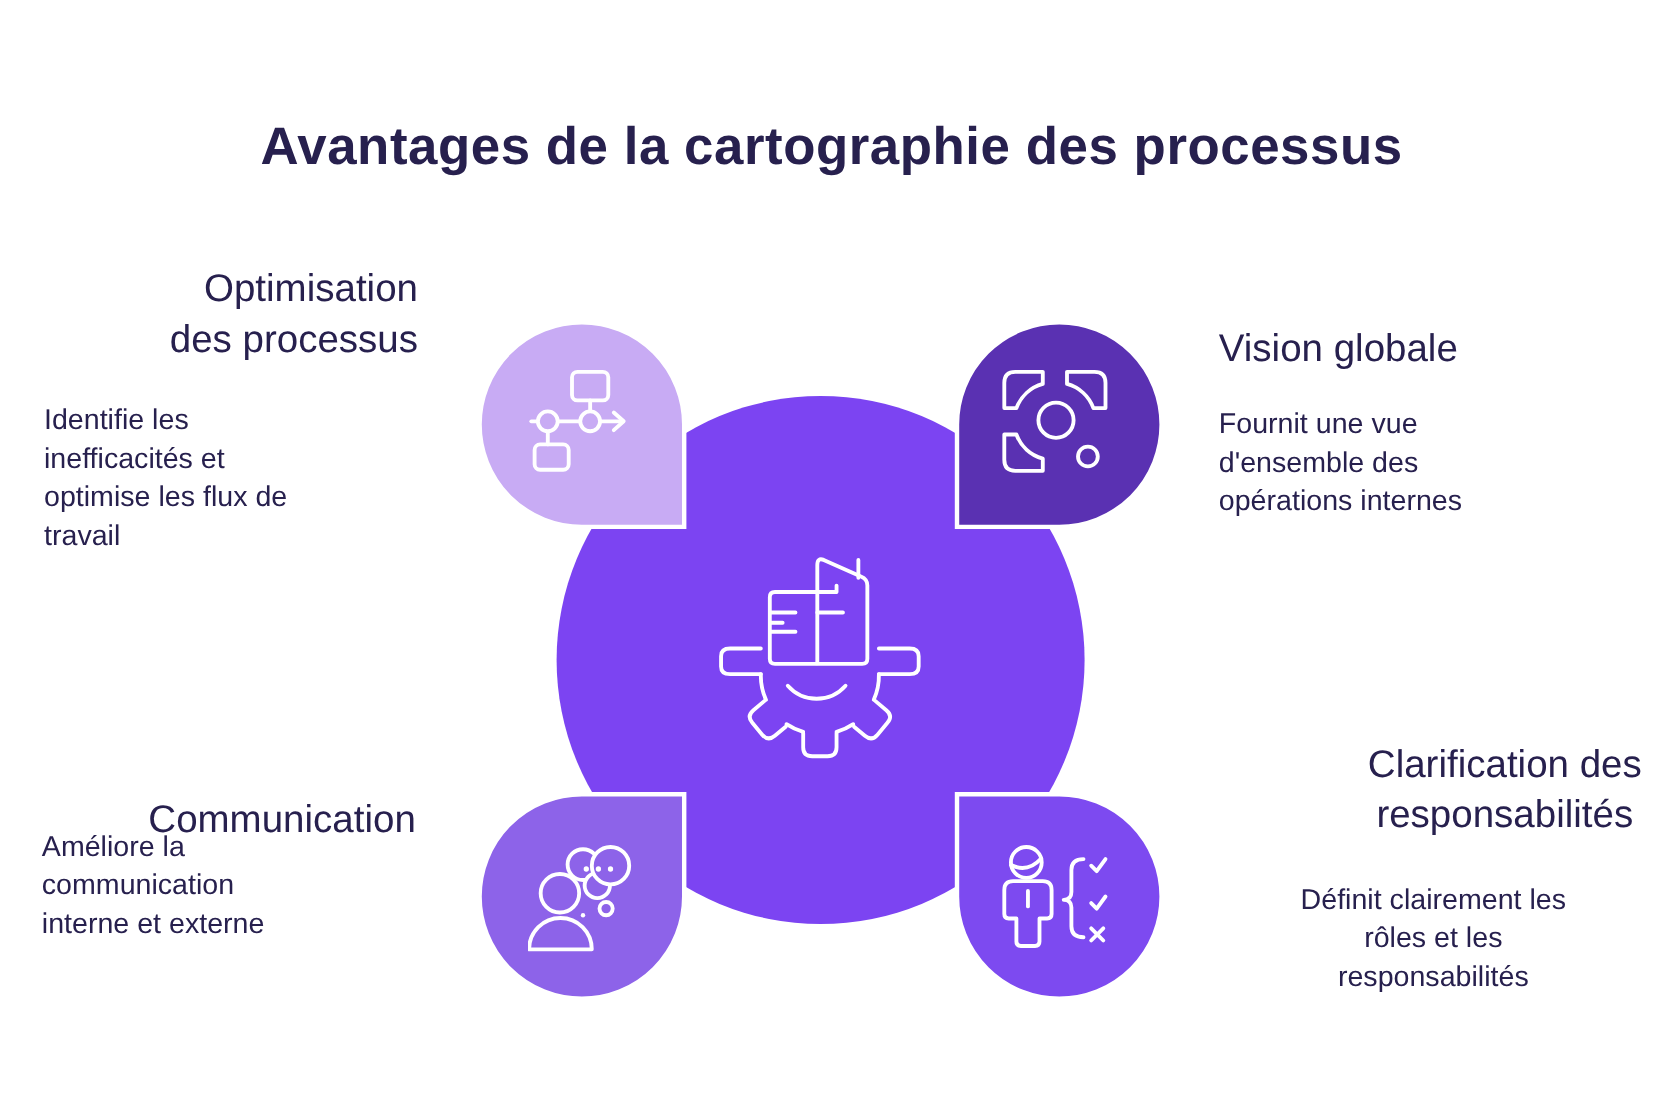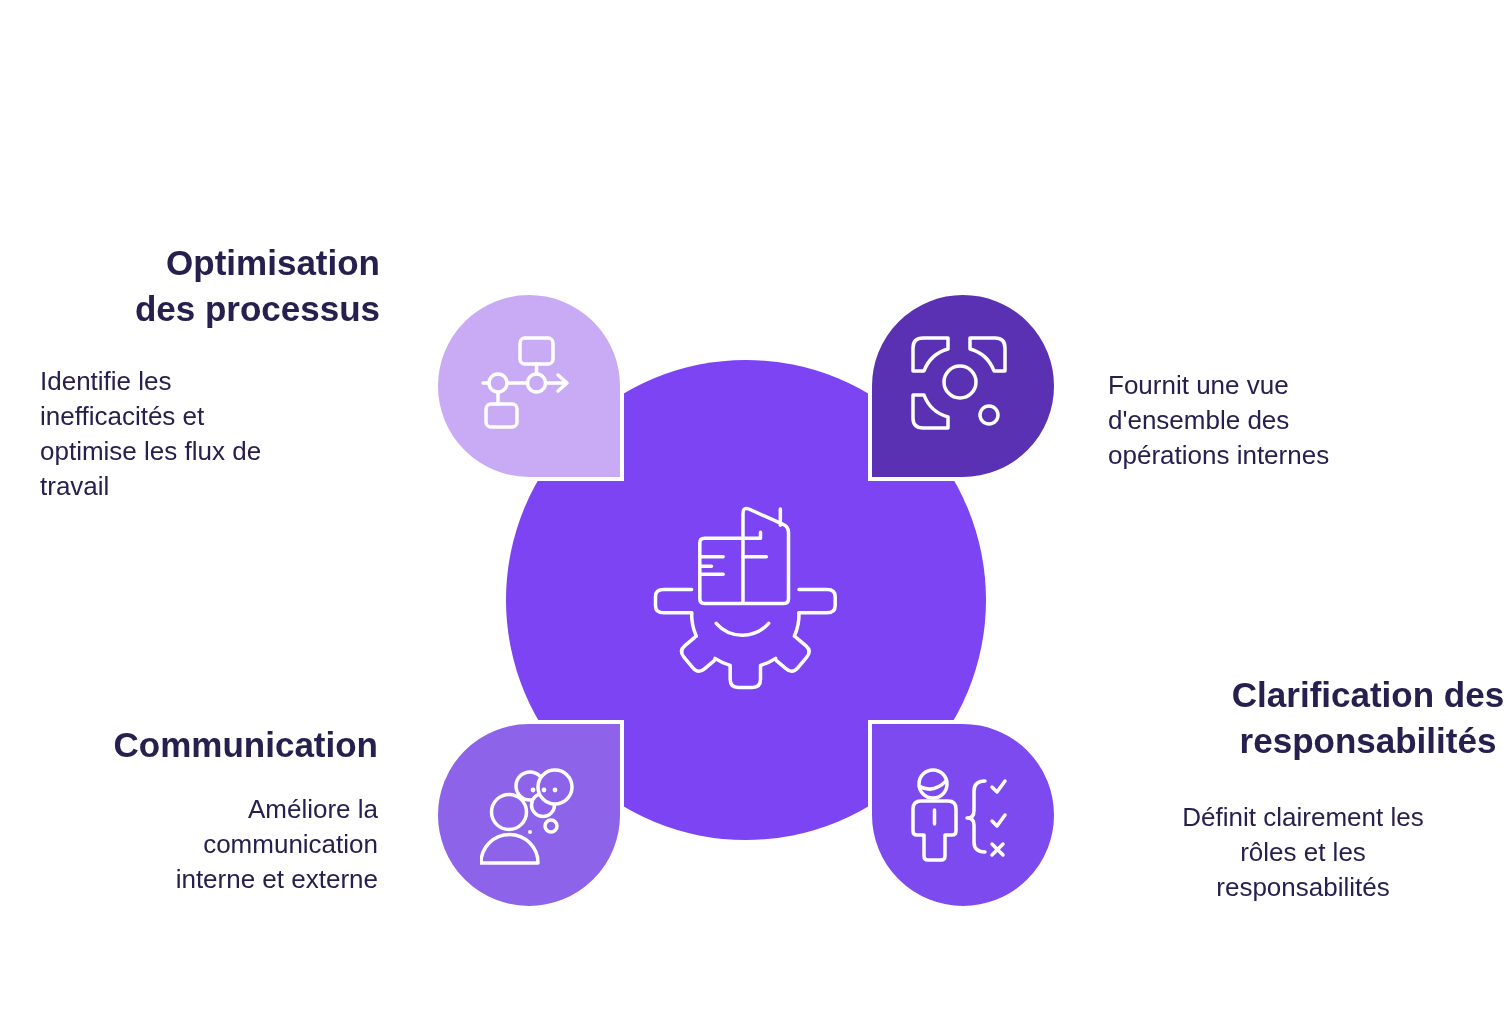--- a/index.html
+++ b/index.html
@@ -24,36 +24,37 @@
   .td-tr { left:868px; top:291px; background:#5a31b2; border-radius:50% 50% 50% 0; }
   .td-bl { left:434px; top:720px; background:#8d63e9; border-radius:50% 0 50% 50%; }
   .td-br { left:868px; top:720px; background:#7d4af0; border-radius:0 50% 50% 50%; }
   .icon-svg { position:absolute; display:block; }
   .pos-flowchart { left:40px; top:35px; }
   .pos-vision    { left:36px; top:38px; }
   .pos-comm      { left:42px; top:36px; }
   .pos-clarif    { left:33px; top:44px; }
   .pos-center    { left:139px; top:135px; }
   .text-block { position:absolute; color:#27204e; white-space:pre-line; z-index:3; }
-  .heading { font-size:35px; font-weight:700; line-height:46px; }
+  .heading { font-size:35px; font-weight:400; line-height:46px; }
   .body-text { font-size:26px; font-weight:400; line-height:35px; }
   .tb-tl-h { left:40px;   top:240px; width:340px; text-align:right; }
   .tb-tl-b { left:40px;   top:364px; width:340px; text-align:left; }
   .tb-tr-h { left:1108px; top:294px; width:380px; text-align:left; }
   .tb-tr-b { left:1108px; top:368px; width:380px; text-align:left; }
   .tb-bl-h { left:38px;   top:722px; width:340px; text-align:right; }
-  .tb-bl-b { left:38px;   top:792px; width:340px; text-align:right; }
+  .tb-bl-b { left:38px;   top:752px; width:340px; text-align:left; }
   .tb-br-h { left:1140px; top:672px; width:390px; text-align:center;margin-left:33px; }
   .tb-br-b { left:1108px; top:800px; width:390px; text-align:center; }
 </style>
 </head>
 <body>
 
 <div class="stage">
 
+  <div class="title">Avantages de la cartographie des processus</div>
 
   <div class="center-circle">
     <svg class="icon-svg pos-center" width="210" height="210" viewBox="0 0 180 180">
       <g fill="none" stroke="#ffffff" stroke-width="3" stroke-linecap="round" stroke-linejoin="round">
         <path d="M 40 81 L 16 81 Q 9 81 9 87 L 9 95 Q 9 101 16 101 L 40 101"></path>
         <path d="M 132 81 L 156 81 Q 163 81 163 87 L 163 95 Q 163 101 156 101 L 132 101"></path>
         <path d="M 40 101 A 46 46 0 0 0 44 121"></path>
         <path d="M 60 140 A 46 46 0 0 0 73 146"></path>
         <path d="M 99 146 A 46 46 0 0 0 112 140"></path>
         <path d="M 128 121 A 46 46 0 0 0 132 101"></path>
@@ -131,20 +132,21 @@
     </svg>
   </div>
 
   <div class="text-block heading tb-tl-h">Optimisation
 des processus</div>
   <div class="text-block body-text tb-tl-b">Identifie les
 inefficacités et
 optimise les flux de
 travail</div>
 
+  <div class="text-block heading tb-tr-h">Vision globale</div>
   <div class="text-block body-text tb-tr-b">Fournit une vue
 d'ensemble des
 opérations internes</div>
 
   <div class="text-block heading tb-bl-h">Communication</div>
   <div class="text-block body-text tb-bl-b">Améliore la
 communication
 interne et externe</div>
 
   <div class="text-block heading tb-br-h">Clarification des

